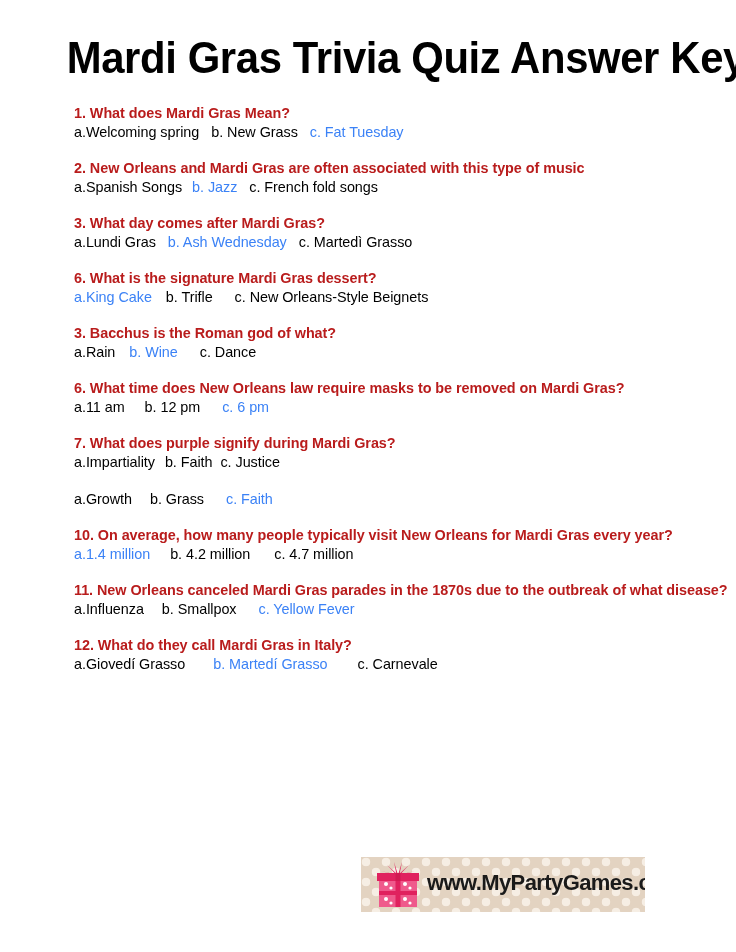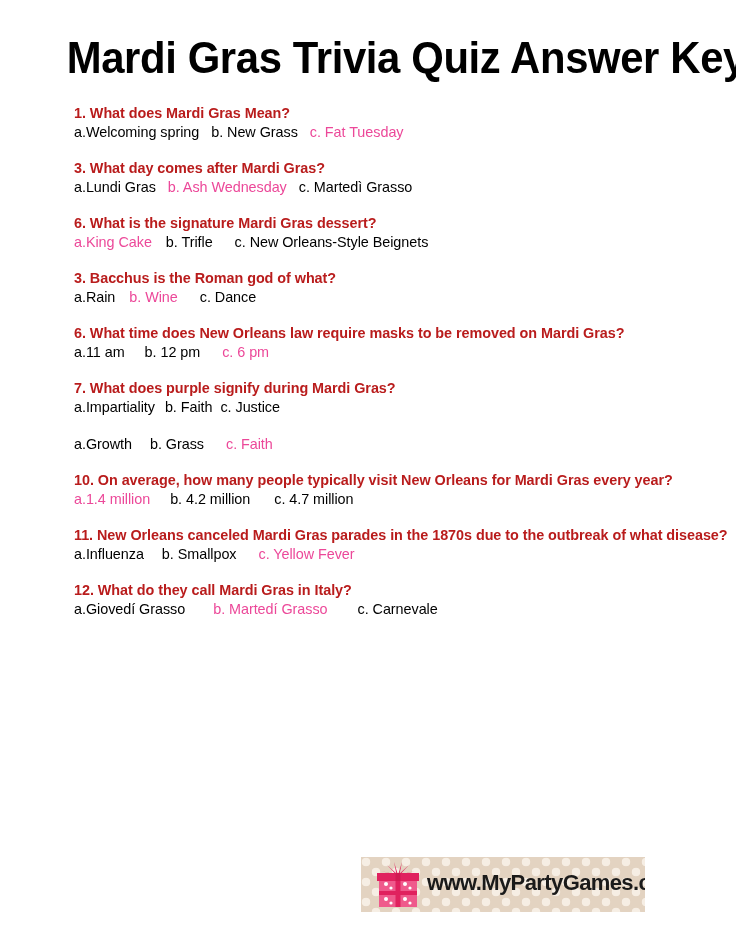--- a/index.html
+++ b/index.html
@@ -73,21 +73,21 @@
     line-height: 18px;
     color: #000000;
     letter-spacing: -0.05px;
     white-space: nowrap;
   }
 
   .opt {
     display: inline-block;
   }
   .opt.correct {
-    color: #ec4899;
+    color: #3b82f6;
   }
 
   
   .optgap {
     display: inline-block;
   }
 
   
   .footer-banner {
     position: absolute;
@@ -128,20 +128,24 @@
 <body>
 
 <div class="page">
 
   <div class="title">Mardi Gras Trivia Quiz Answer Key</div>
 
   <div class="quiz">
       <div class="qitem">
         <div class="qtext">1. What does Mardi Gras Mean?</div>
         <div class="opts"><span class="opt">a.Welcoming spring</span><span class="optgap" style="width: 12px;"></span><span class="opt">b. New Grass</span><span class="optgap" style="width: 12px;"></span><span class="opt correct">c. Fat Tuesday</span></div>
+      </div>
+      <div class="qitem">
+        <div class="qtext">2. New Orleans and Mardi Gras are often associated with this type of music</div>
+        <div class="opts"><span class="opt">a.Spanish Songs</span><span class="optgap" style="width: 10px;"></span><span class="opt correct">b. Jazz</span><span class="optgap" style="width: 12px;"></span><span class="opt">c. French fold songs</span></div>
       </div>
       <div class="qitem">
         <div class="qtext">3. What day comes after Mardi Gras?</div>
         <div class="opts"><span class="opt">a.Lundi Gras</span><span class="optgap" style="width: 12px;"></span><span class="opt correct">b. Ash Wednesday</span><span class="optgap" style="width: 12px;"></span><span class="opt">c. Martedì Grasso</span></div>
       </div>
       <div class="qitem">
         <div class="qtext">6. What is the signature Mardi Gras dessert?</div>
         <div class="opts"><span class="opt correct">a.King Cake</span><span class="optgap" style="width: 14px;"></span><span class="opt">b. Trifle</span><span class="optgap" style="width: 22px;"></span><span class="opt">c. New Orleans-Style Beignets</span></div>
       </div>
       <div class="qitem">

